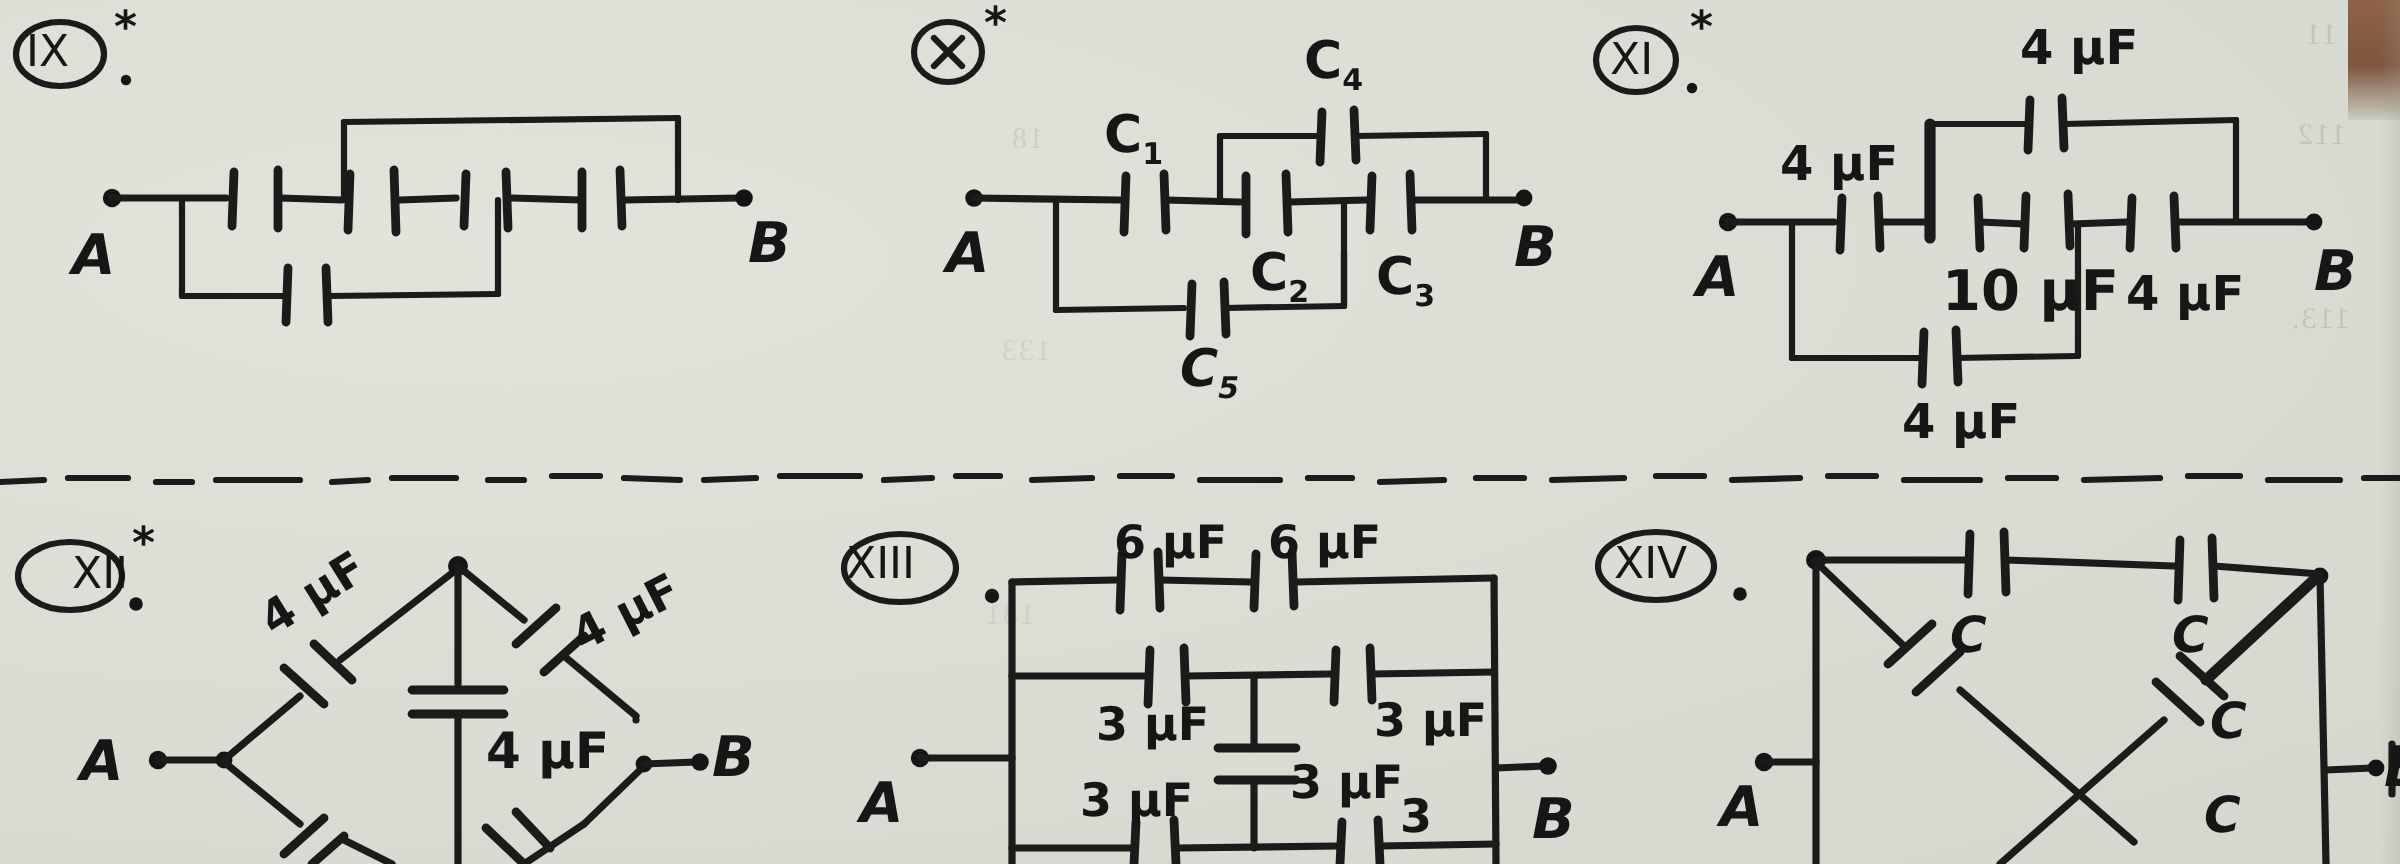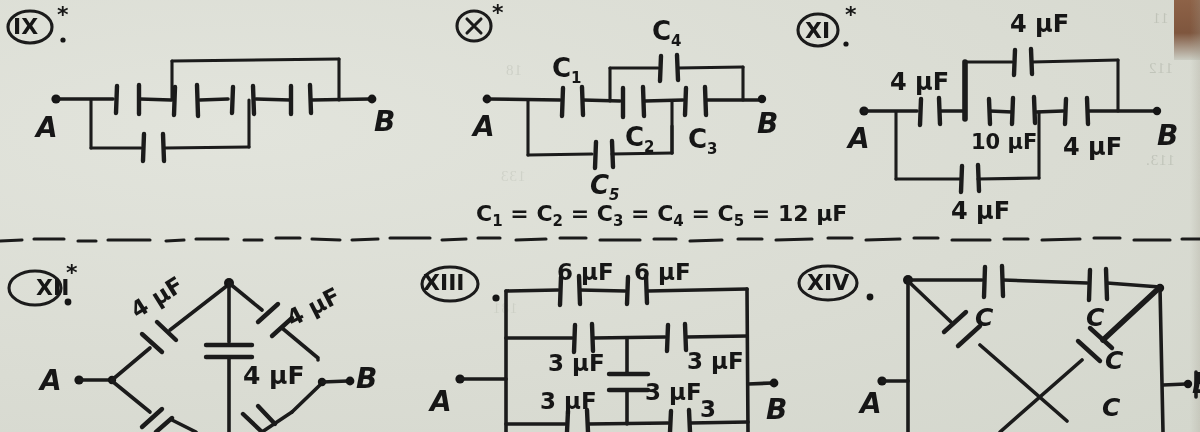--- a/index.html
+++ b/index.html
@@ -39,21 +39,21 @@
   .dot{fill:#151515;stroke:none;}
   .hand{
     position:absolute;color:#161616;
     font-family:"DejaVu Sans", sans-serif;
     font-weight:700;white-space:nowrap;
     line-height:1;
   }
   .lbl{font-size:21px;}
   .big{font-size:26px;}
   .term{font-size:28px;font-weight:700;}
-  .qnum{font-size:22px;font-weight:700;}
+  .qnum{font-size:22px;font-weight:400;}
   .star{font-size:22px;font-weight:700;}
   .sub{font-size:15px;}
   .italicish{font-style:italic;}
 </style>
 </head>
 <body>
 
 <div id="sheet">
 
   <div class="desk-edge"></div>
@@ -355,41 +355,28 @@
   <div class="hand big" style="left:625px;top:124px;">
     <span>C</span><span class="sub" style="position:relative;top:6px;">2</span>
   </div>
   <div class="hand big" style="left:688px;top:126px;">
     <span>C</span><span class="sub" style="position:relative;top:6px;">3</span>
   </div>
   <div class="hand big" style="left:590px;top:172px;font-style:italic;">
     <span>C</span><span class="sub" style="position:relative;top:6px;">5</span>
   </div>
 
-  <div class="hand" style="left:476px;top:203px;font-size:22px;">
-    <span>C</span><span class="sub" style="position:relative;top:5px;">1</span>
-    <span>=</span>
-    <span>C</span><span class="sub" style="position:relative;top:5px;">2</span>
-    <span>=</span>
-    <span>C</span><span class="sub" style="position:relative;top:5px;">3</span>
-    <span>=</span>
-    <span>C</span><span class="sub" style="position:relative;top:5px;">4</span>
-    <span>=</span>
-    <span>C</span><span class="sub" style="position:relative;top:5px;">5</span>
-    <span>=</span>
-    <span>12 μF</span>
-  </div>
 
   <div class="hand qnum" style="left:805px;top:20px;">XI</div>
   <div class="hand star" style="left:845px;top:4px;">*</div>
   <div class="hand term italicish" style="left:848px;top:125px;">A</div>
   <div class="hand term italicish" style="left:1157px;top:122px;">B</div>
   <div class="hand lbl" style="left:1010px;top:12px;font-size:24px;">4 μF</div>
   <div class="hand lbl" style="left:890px;top:70px;font-size:24px;">4 μF</div>
-  <div class="hand lbl" style="left:971px;top:132px;font-size:21px;">10 μF</div>
+  <div class="hand lbl" style="left:971px;top:132px;font-size:28px;">10 μF</div>
   <div class="hand lbl" style="left:1063px;top:135px;font-size:24px;">4 μF</div>
   <div class="hand lbl" style="left:951px;top:199px;font-size:24px;">4 μF</div>
 
   <div class="hand qnum" style="left:12px;top:277px;padding-left:24px;">XII</div>
   <div class="hand star" style="left:66px;top:262px;">*</div>
   <div class="hand term italicish" style="left:40px;top:367px;">A</div>
   <div class="hand term italicish" style="left:356px;top:365px;">B</div>
   <div class="hand lbl" style="left:127px;top:303px;font-size:23px;transform:rotate(-32deg);transform-origin:left top;">4 μF</div>
   <div class="hand lbl" style="left:283px;top:310px;font-size:23px;transform:rotate(-27deg);transform-origin:left top;">4 μF</div>
   <div class="hand lbl" style="left:243px;top:363px;font-size:25px;">4 μF</div>

